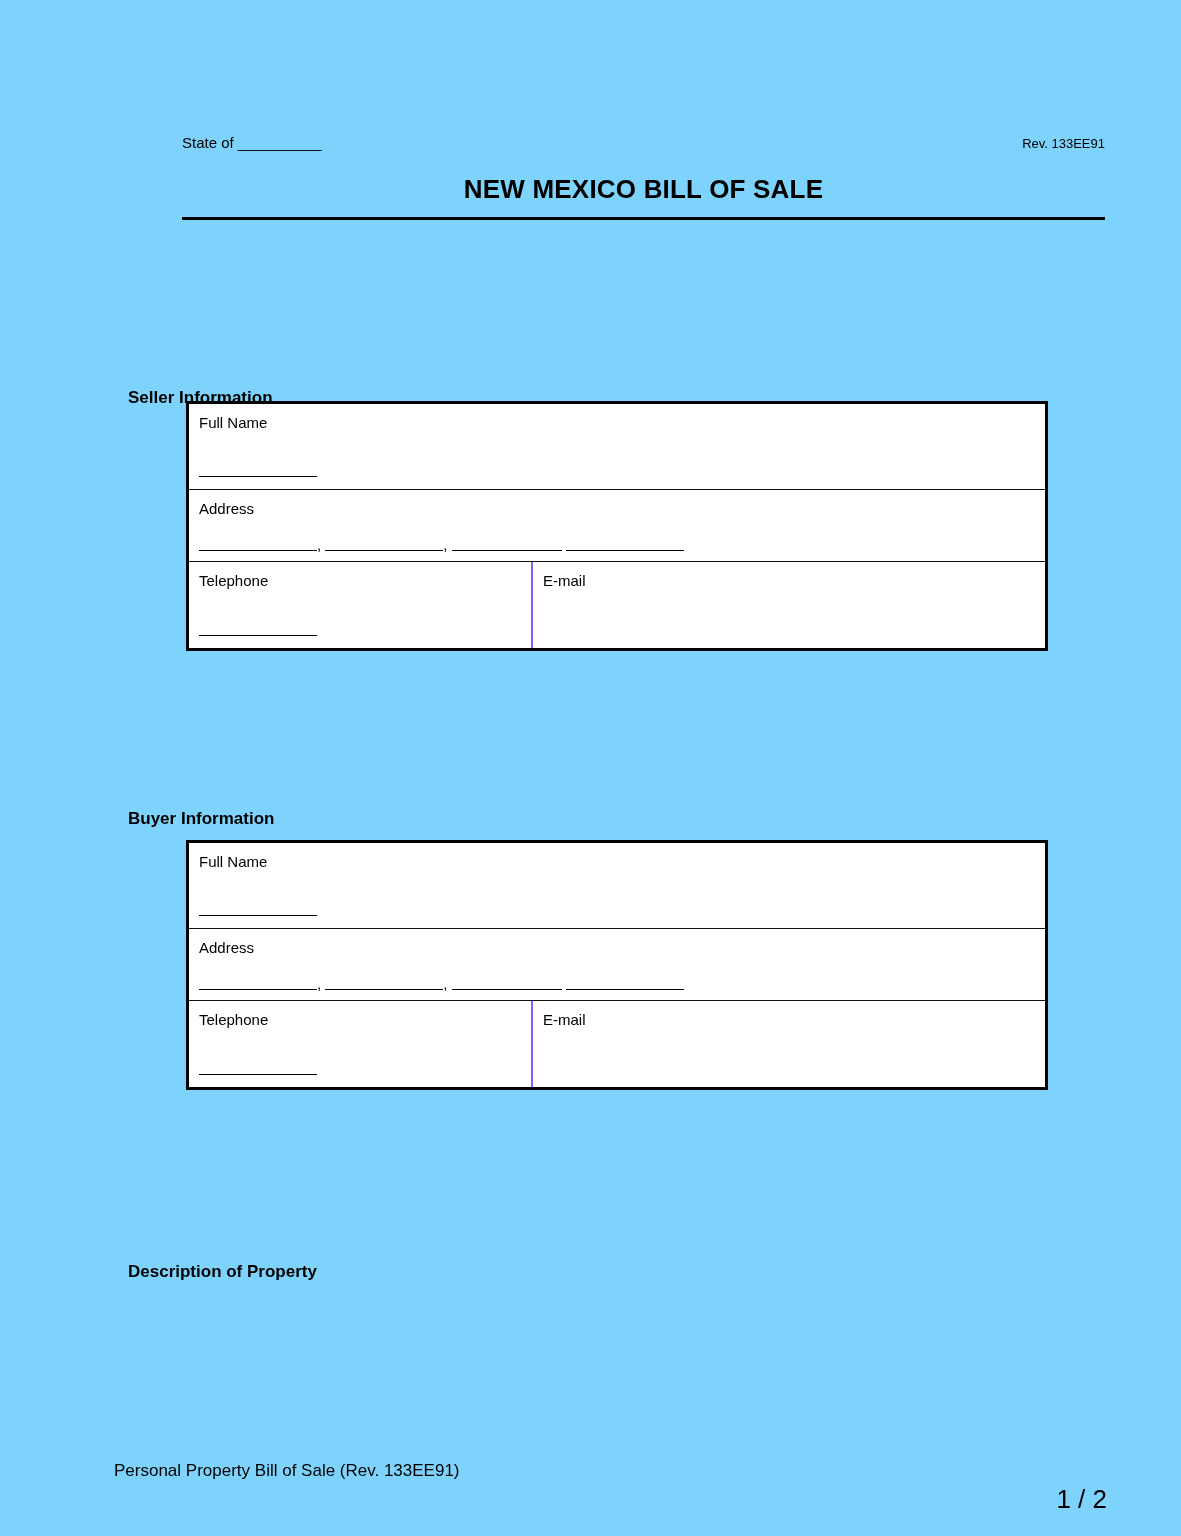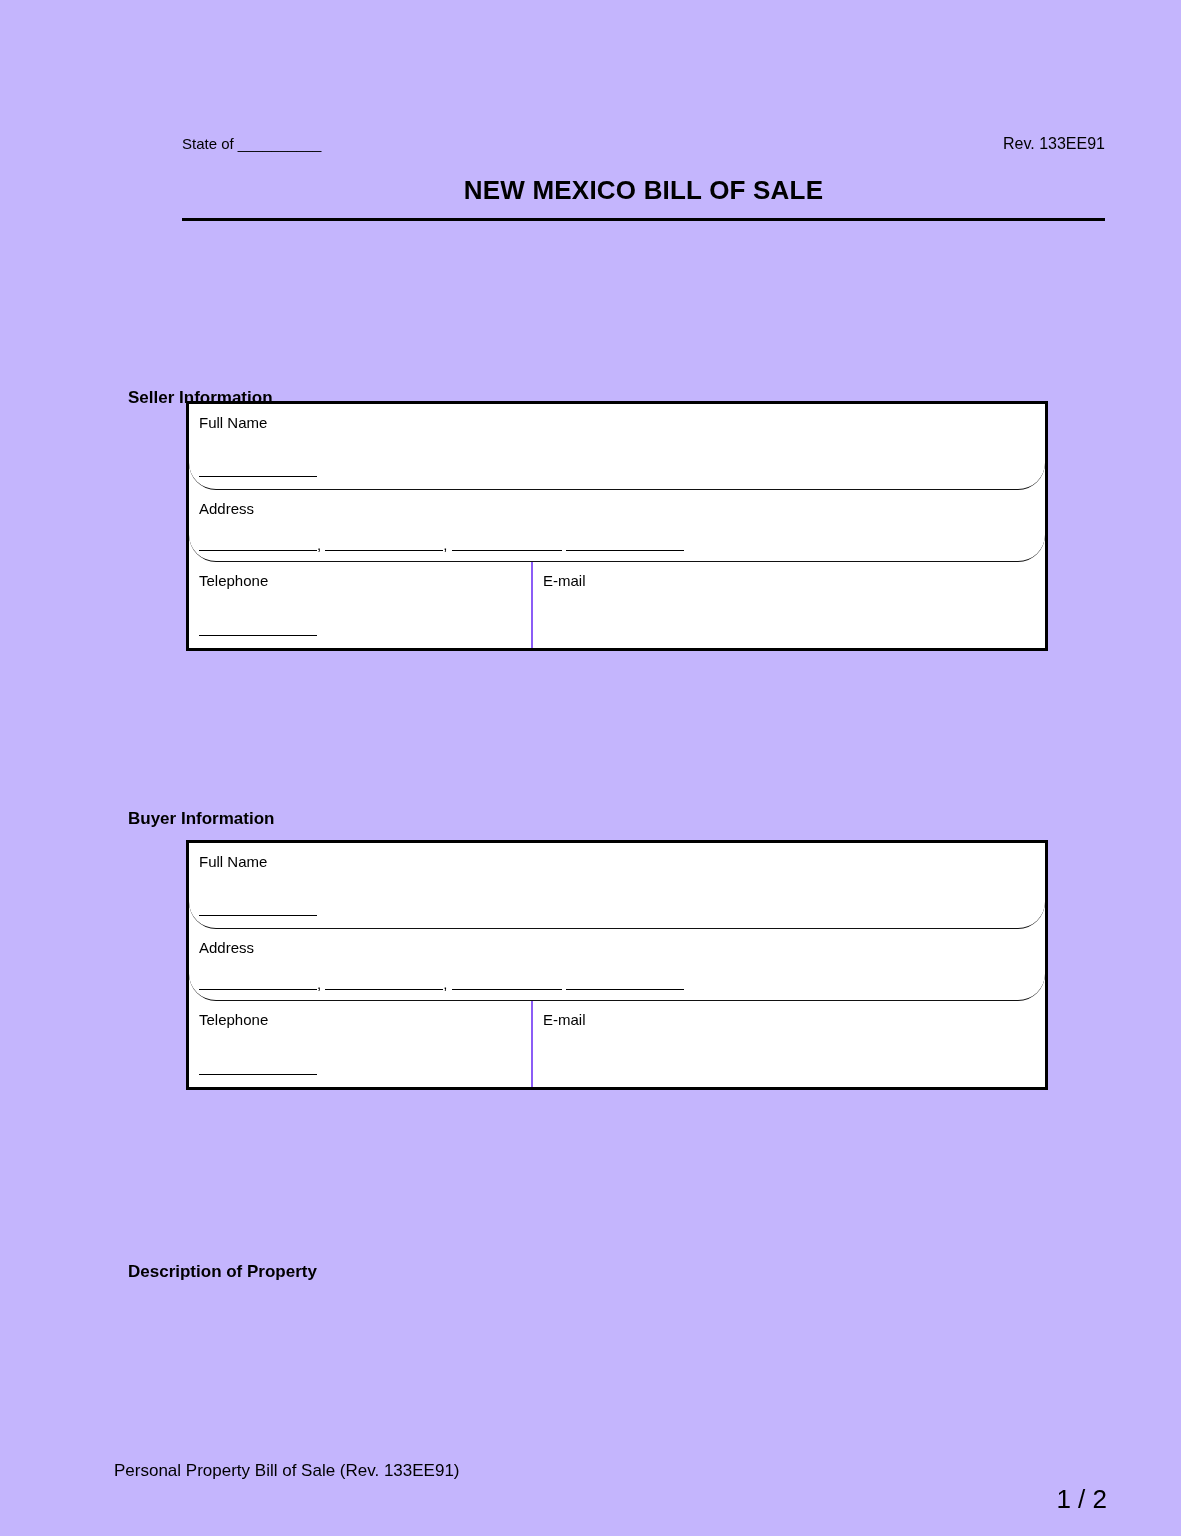--- a/index.html
+++ b/index.html
@@ -12,21 +12,21 @@
     height: 1536px;
     position: relative;
     font-family: "Liberation Sans", sans-serif;
     color: #000000;
     -webkit-font-smoothing: antialiased;
   }
 
   .page {
     position: absolute;
     inset: 0;
-    background: #c4b5fd;
+    background: #7dd3fc;
   }
 
   
   .doc-header {
     position: absolute;
     left: 182px;
     top: 134px;
     width: 923px;
   }
   .header-row {
@@ -34,21 +34,21 @@
     justify-content: space-between;
     align-items: baseline;
     font-size: 15px;
     line-height: 1.2;
   }
   .state-of {
     font-size: 15px;
     white-space: pre;
   }
   .rev-code {
-    font-size: 16px;
+    font-size: 13px;
     white-space: pre;
   }
   .doc-title {
     text-align: center;
     font-size: 26px;
     font-weight: bold;
     letter-spacing: 0.2px;
     margin-top: 22px;
   }
   .header-rule {
@@ -78,21 +78,20 @@
     box-sizing: border-box;
     background: #ffffff;
   }
   #seller-table { top: 401px; }
   #buyer-table  { top: 840px; }
 
   .form-row {
     display: flex;
     border-bottom: 1.5px solid #111111;
     box-sizing: border-box;
-    border-radius: 27px;
   }
   .form-row:last-child { border-bottom: none; }
 
   .form-cell {
     box-sizing: border-box;
     padding: 10px 10px 8px 10px;
     position: relative;
     flex: 1 1 auto;
     min-height: 60px;
   }

